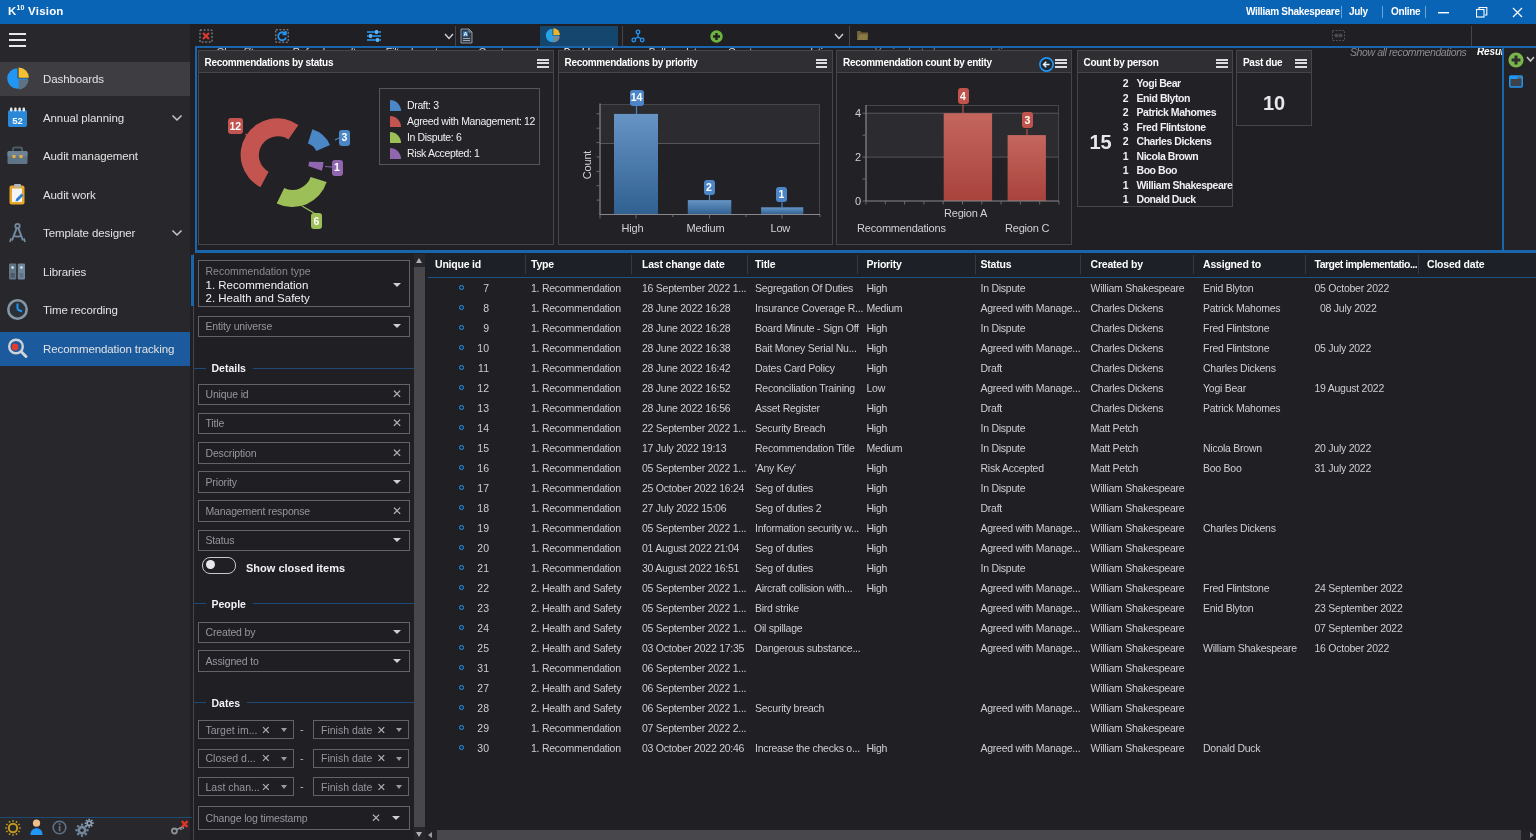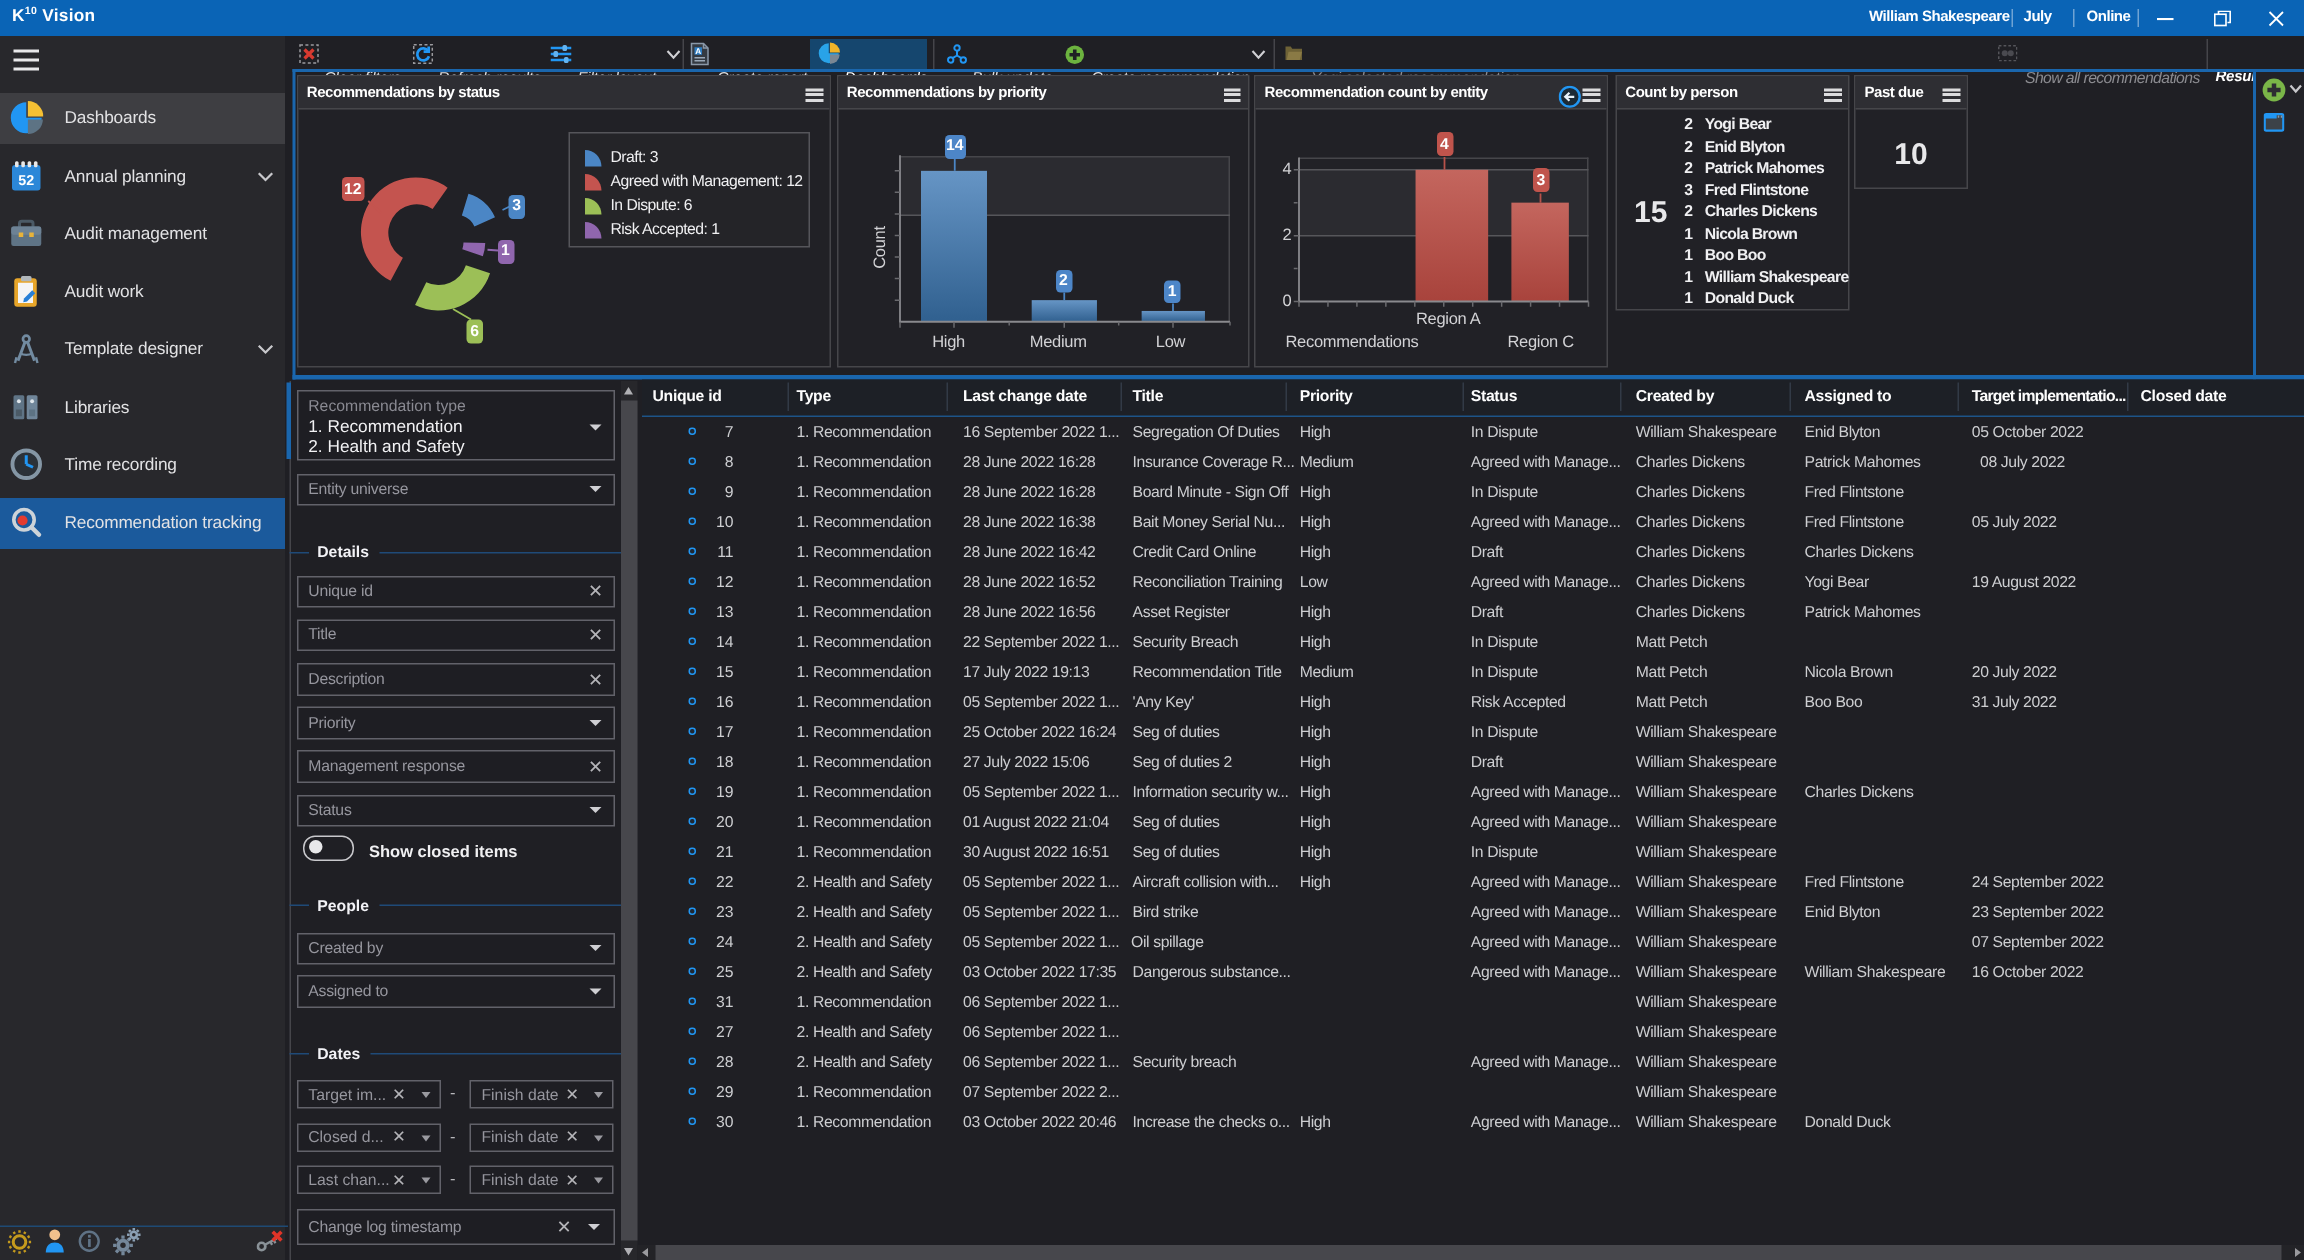--- a/index.html
+++ b/index.html
@@ -758,21 +758,21 @@
       <span class="c" style="left:552.5px">Agreed with Manage...</span>
       <span class="c" style="left:662.5px">Charles Dickens</span>
       <span class="c" style="left:775px">Fred Flintstone</span>
       <span class="c" style="left:886.5px">05 July 2022</span>
     </div>
 <div class="row" style="top:104.5px">
       <i class="dot" style="left:31px"></i>
       <span class="num">11</span>
       <span class="c" style="left:103px">1. Recommendation</span>
       <span class="c" style="left:214px">28 June 2022 16:42</span>
-      <span class="c" style="left:327px">Credit Card Online</span>
+      <span class="c" style="left:327px">Dates Card Policy</span>
       <span class="c" style="left:438.5px">High</span>
       <span class="c" style="left:552.5px">Draft</span>
       <span class="c" style="left:662.5px">Charles Dickens</span>
       <span class="c" style="left:775px">Charles Dickens</span>
     </div>
 <div class="row" style="top:124.5px">
       <i class="dot" style="left:31px"></i>
       <span class="num">12</span>
       <span class="c" style="left:103px">1. Recommendation</span>
       <span class="c" style="left:214px">28 June 2022 16:52</span>

